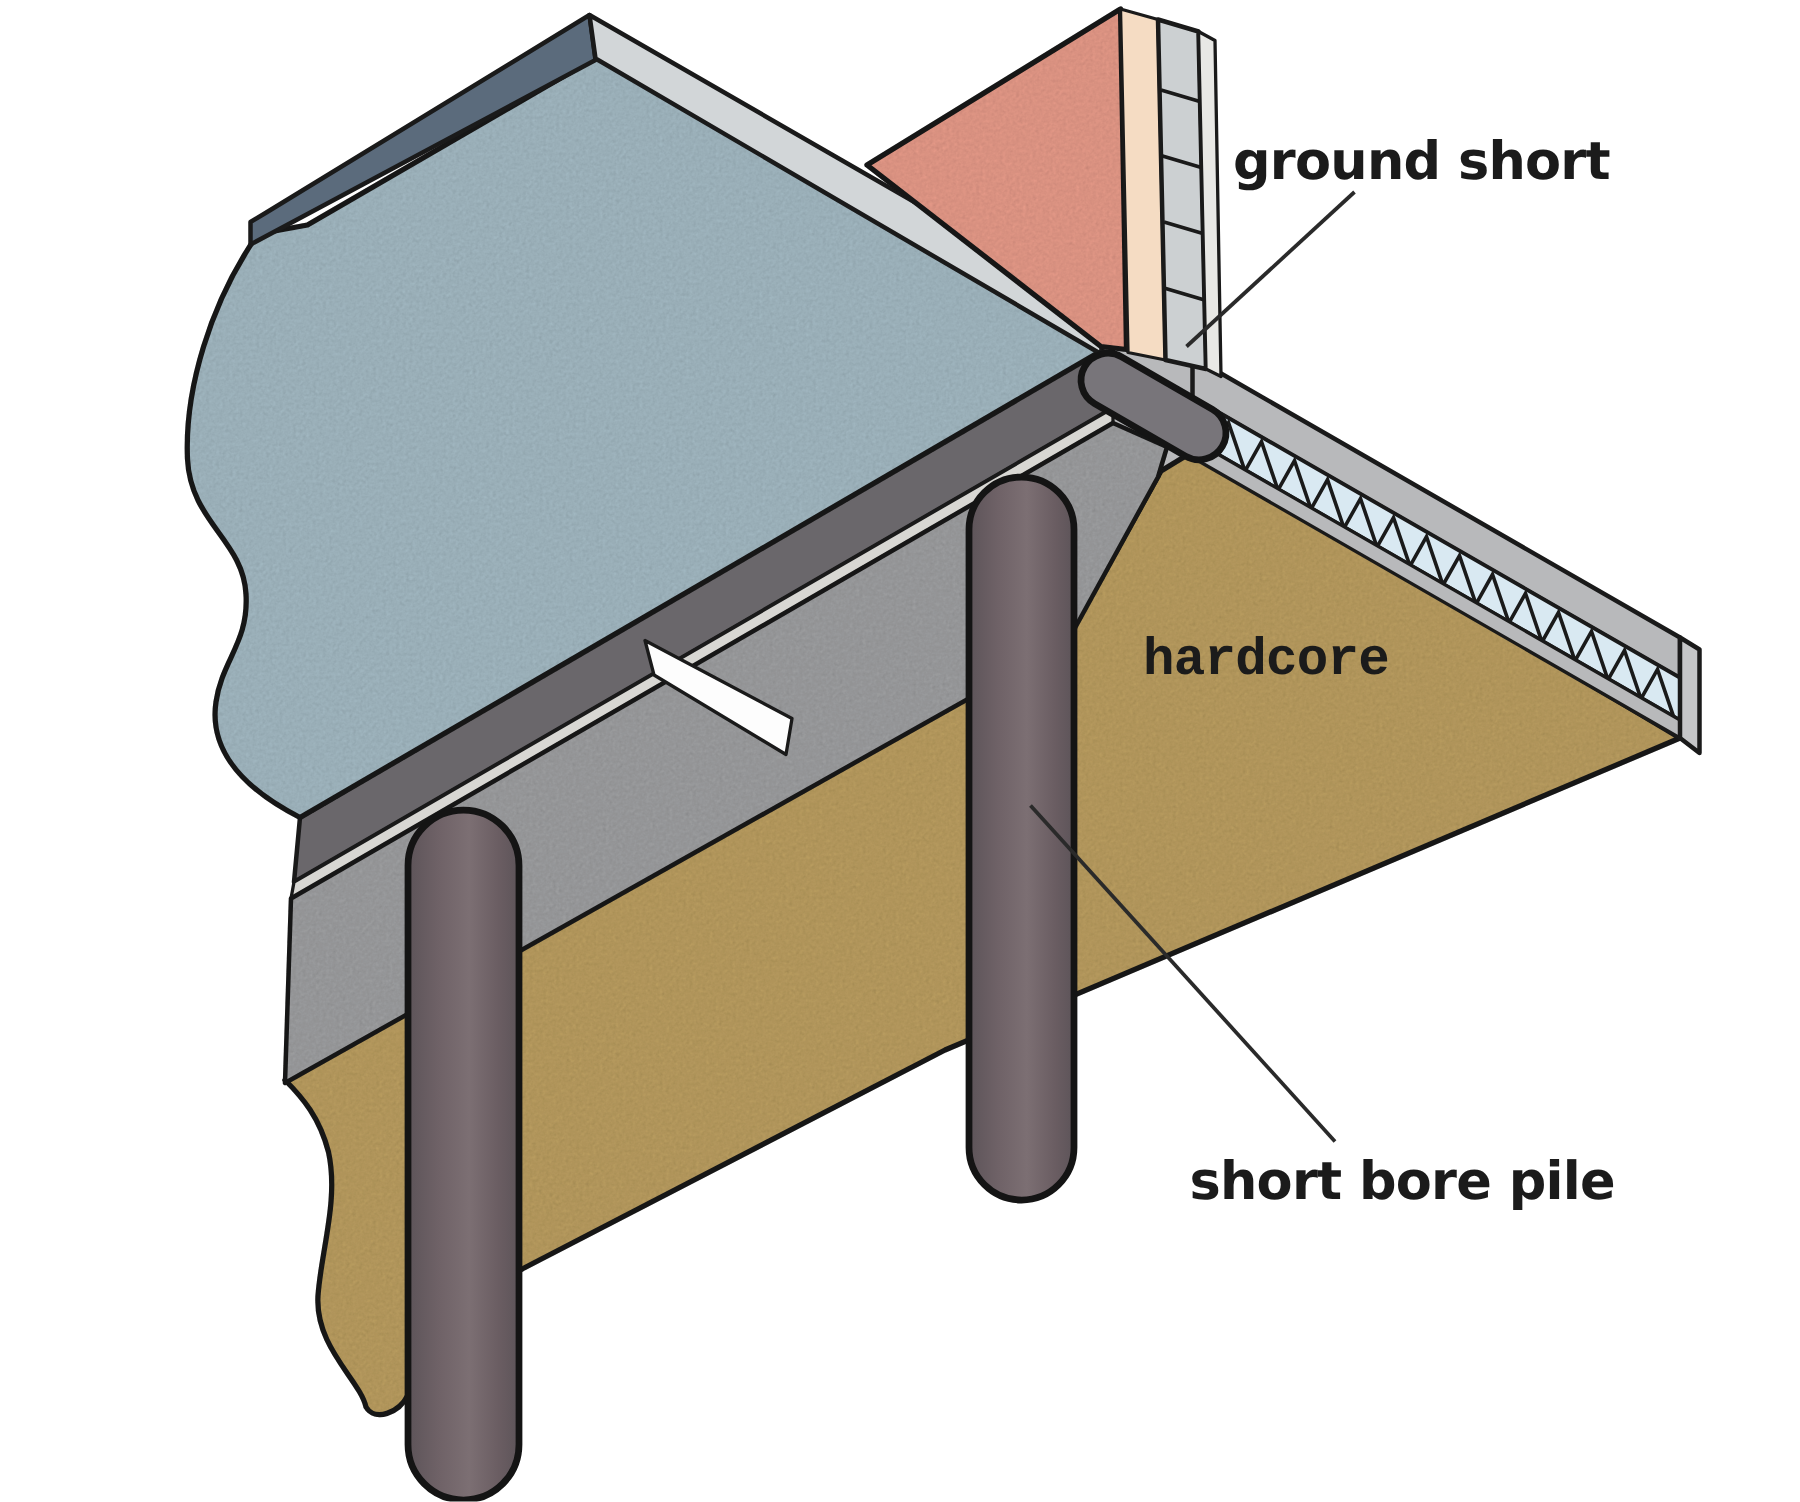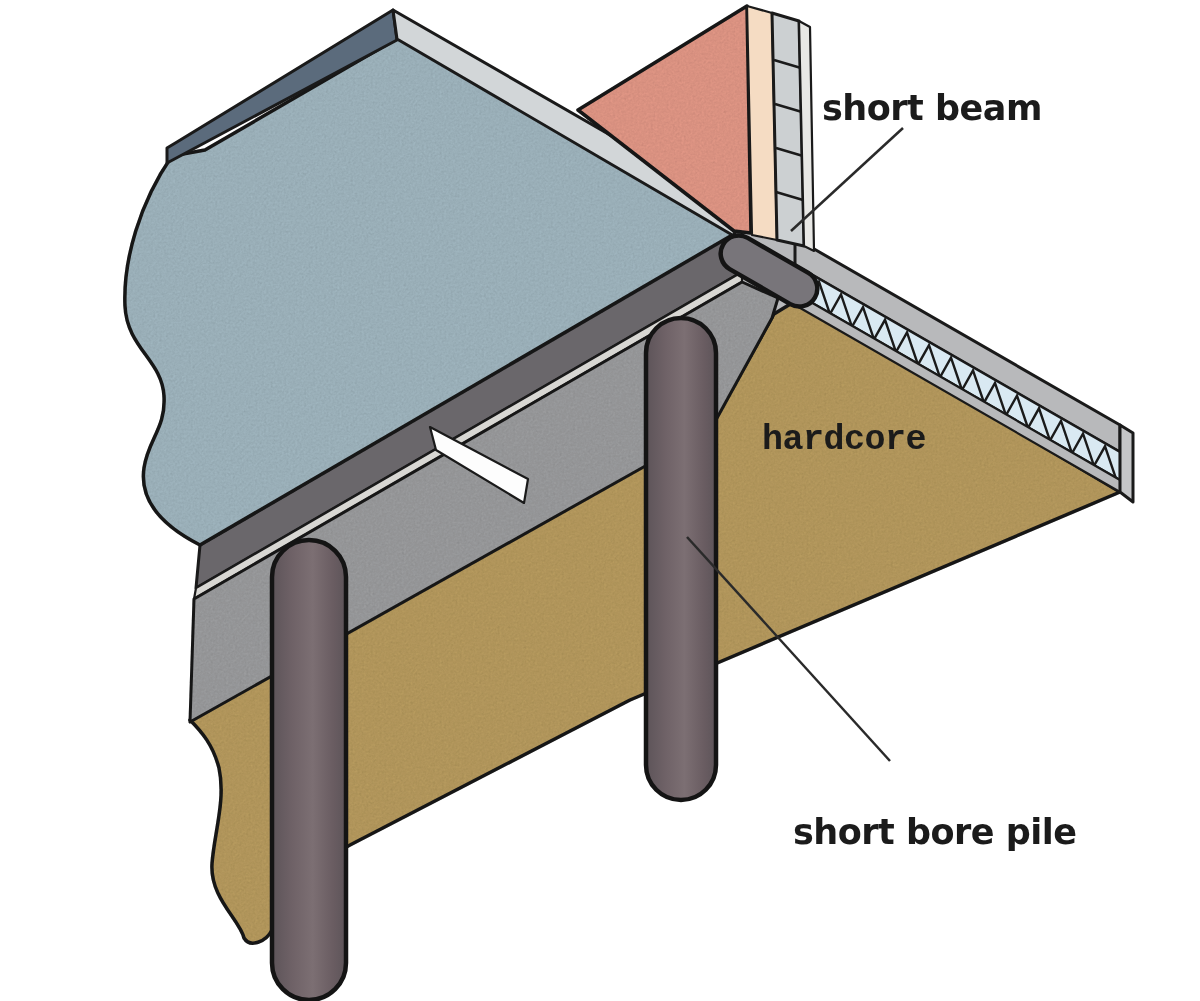--- a/index.html
+++ b/index.html
@@ -86,15 +86,15 @@
 
   <rect class="outl45" x="716" y="253" width="106" height="36" rx="18" transform="rotate(30 769 271)" fill="#78757a"></rect>
 
   <rect class="outl45" fill="url(#pileGrad)" x="272" y="540" width="74" height="460" rx="37"></rect>
   <rect class="outl45" fill="url(#pileGrad)" x="646" y="318" width="70" height="482" rx="35"></rect>
 
   <line class="leader" x1="903" y1="128" x2="791" y2="231"></line>
   <line class="leader" x1="890" y1="761" x2="687" y2="537"></line>
 </svg>
 
-<div class="lbl" style="left:822px;top:88px;">short beam</div>
+<div class="lbl" style="left:822px;top:88px;">ground short</div>
 <div class="lbl" style="left:762px;top:420px;font-family:Liberation Mono, monospace;">hardcore</div>
-<div class="lbl" style="left:793px;top:812px;">short bore pile</div>
+<div class="lbl" style="left:793px;top:768px;">short bore pile</div>
 
 </body></html>

